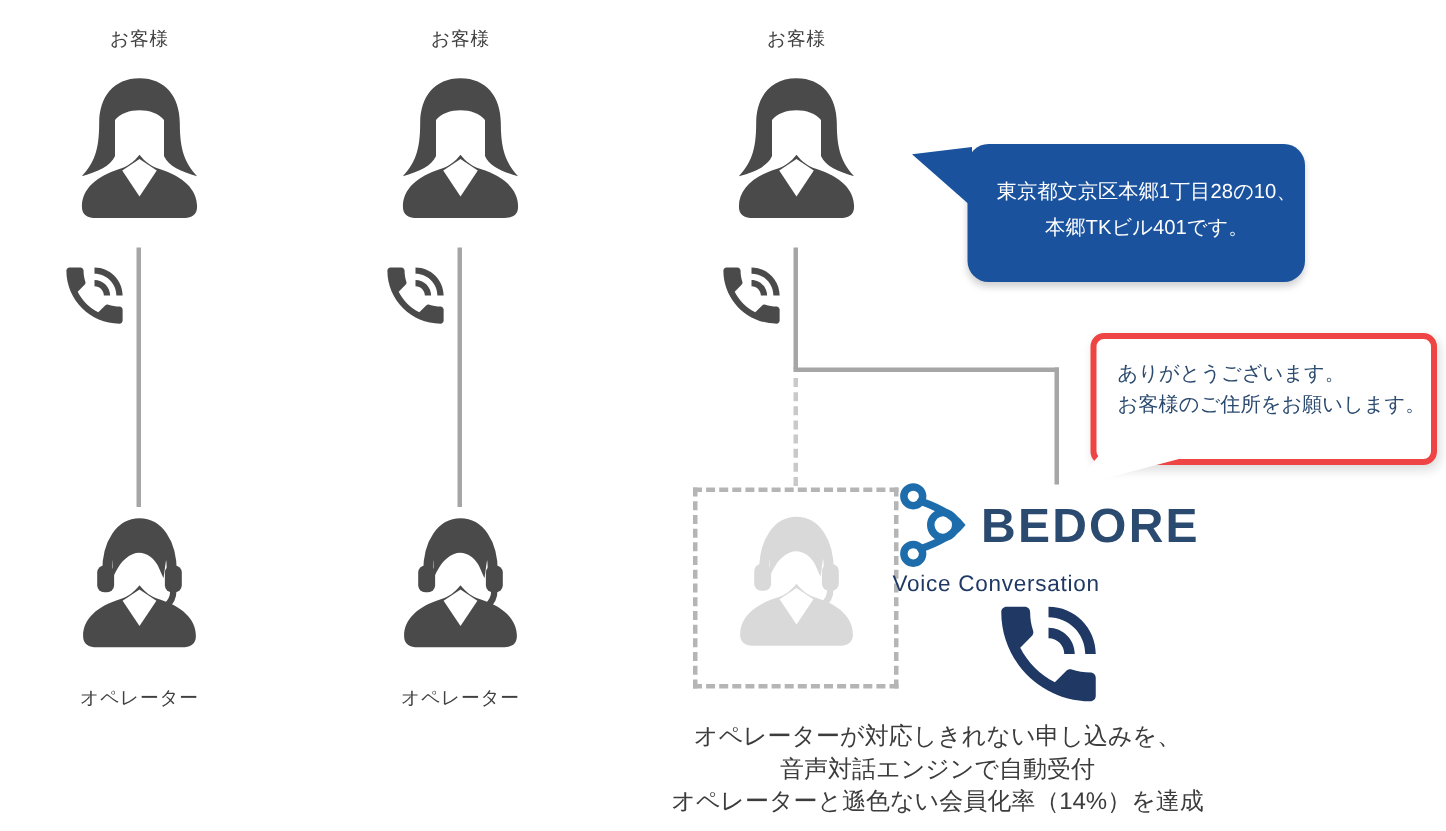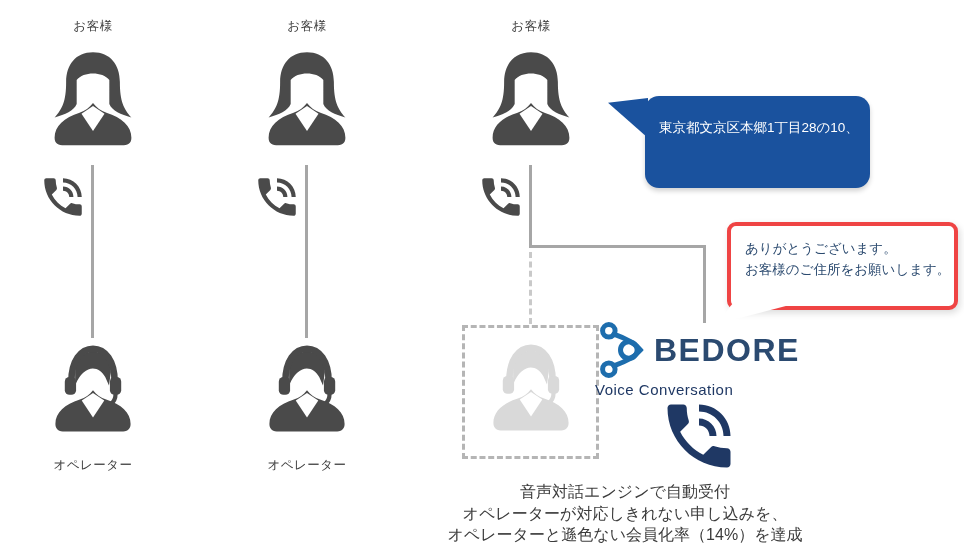--- a/index.html
+++ b/index.html
@@ -20,21 +20,21 @@
   .vline{width:3px;background:var(--line-gray);}
   .hline{height:3px;background:var(--line-gray);}
   .vline-dashed{width:0;border-left:3px dashed var(--dash-gray);}
   .dashed-box{
     width:131px;height:128px;border:3px dashed var(--box-dash);
   }
   .bubble-blue{
     width:225px;height:92px;background:var(--bubble-blue);border-radius:14px;
     box-shadow:0 3px 5px rgba(0,0,0,.18);
     color:var(--bubble-text);font-size:13.5px;line-height:24px;
-    padding:20px 0 0 14px;box-sizing:border-box;
+    padding:20px 0 0 14px;box-sizing:border-box;text-align:center;
   }
   .bubble-blue-tail{
     left:-37px;top:2px;width:40px;height:40px;background:var(--bubble-blue);
     clip-path:polygon(100% 0,100% 100%,0 12%);
   }
   .bubble-white{
     width:231px;height:88px;background:#fff;border:4px solid #ef4444;border-radius:9px;
     box-shadow:2px 3px 7px rgba(0,0,0,.14);
     color:var(--navy-text);font-size:13.5px;line-height:21px;
     padding:12px 0 0 14px;box-sizing:border-box;
@@ -154,20 +154,21 @@
     <div class="abs icon-person icon-faded" style="left:19px;top:7px;width:94px;height:113px">
       <svg>
           <use href="#sym-operator"></use>
         </svg>
     </div>
   </div>
 
   <div class="abs bubble-blue" style="left:645px;top:96px">
     <div class="abs bubble-blue-tail"></div>
     <div>東京都文京区本郷1丁目28の10、</div>
+    <div>本郷TKビル401です。</div>
   </div>
 
   <div class="abs bubble-white" style="left:727px;top:222px">
     <div class="abs bubble-white-tail"></div>
     <div>ありがとうございます。</div>
     <div>お客様のご住所をお願いします。</div>
   </div>
 
   <div class="abs logo-mark" style="left:596px;top:320px">
     <svg>
@@ -176,18 +177,18 @@
   </div>
   <div class="abs bedore-wordmark" style="left:654px;top:332px">BEDORE</div>
   <div class="abs voice-subtitle" style="left:595px;top:381px">Voice Conversation</div>
   <div class="abs phone-big" style="left:657px;top:394px;width:84px;height:84px">
     <svg>
         <use href="#sym-phone"></use>
       </svg>
   </div>
 
   <div class="abs caption" style="left:415px;top:481px">
+    <div>オペレーターが対応しきれない申し込みを、</div>
     <div>音声対話エンジンで自動受付</div>
-    <div>オペレーターが対応しきれない申し込みを、</div>
     <div>オペレーターと遜色ない会員化率（14%）を達成</div>
   </div>
 
 </div>
 
 </body></html>

